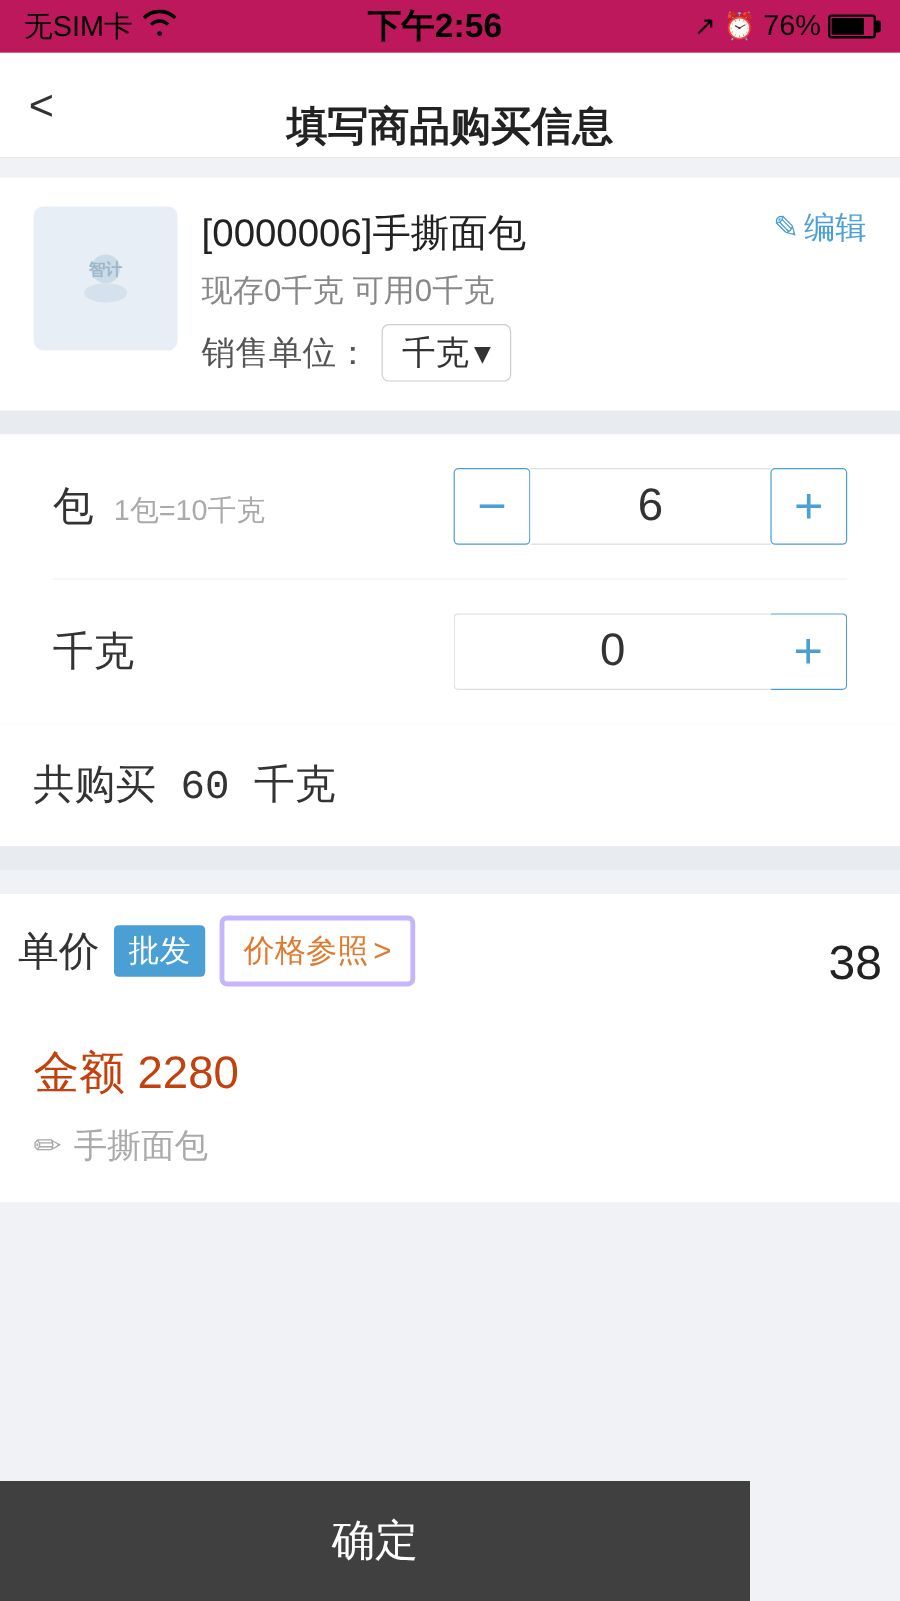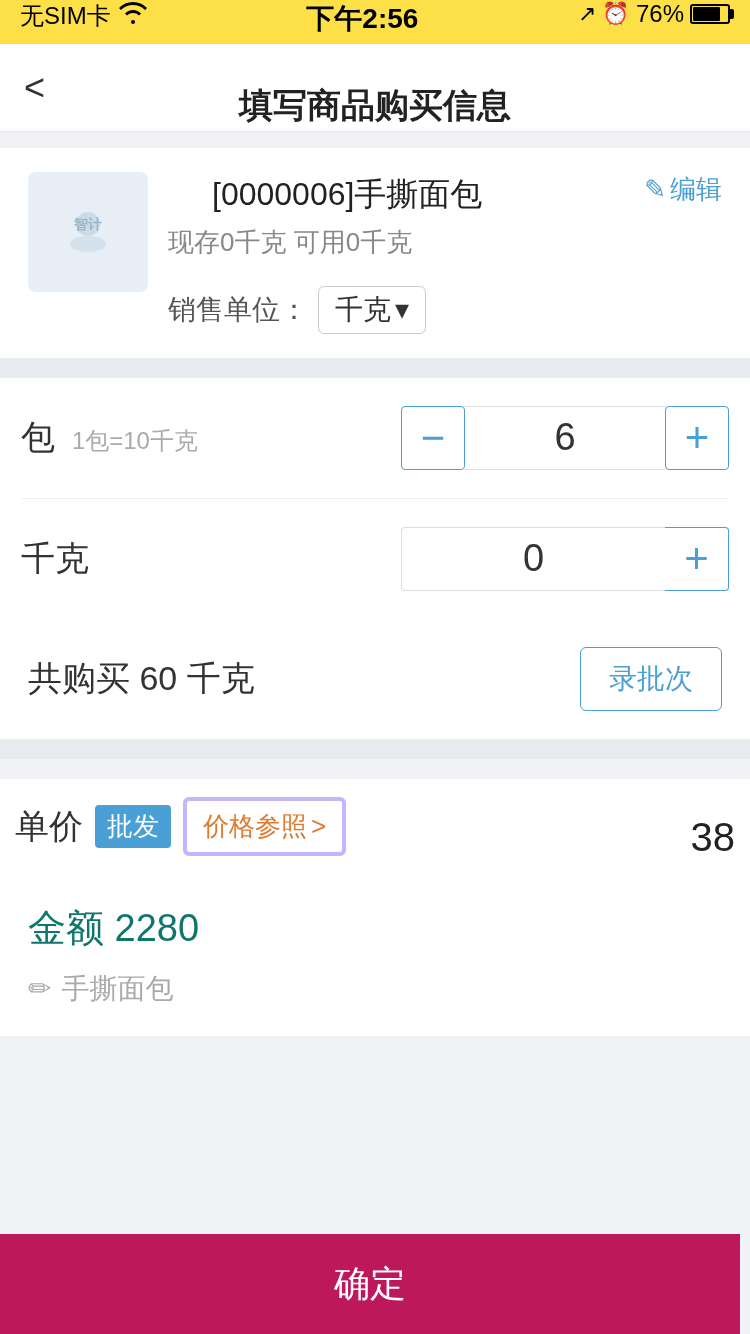--- a/index.html
+++ b/index.html
@@ -8,23 +8,23 @@
       width: 750px;
       min-height: 1334px;
       font-family: -apple-system, 'PingFang SC', 'Helvetica Neue', Arial, sans-serif;
       background: #f0f2f5;
       font-size: 32px;
     }
 
     
     .status-bar {
       height: 44px;
-      background: #fde047;
-      display: flex;
-      align-items: flex-start;
+      background: #be185d;
+      display: flex;
+      align-items: center;
       justify-content: space-between;
       padding: 0 20px;
       font-size: 24px;
       color: #000;
     }
     .status-left { display: flex; align-items: center; gap: 8px; }
     .status-center { font-size: 28px; font-weight: 700; }
     .status-right { display: flex; align-items: center; gap: 6px; font-size: 24px; }
     .battery-icon {
       display: inline-block;
@@ -97,32 +97,31 @@
     .product-thumb svg {
       width: 60px; height: 60px;
       opacity: 0.5;
     }
     .product-info { flex: 1; }
     .product-name {
       font-size: 32px;
       color: #222;
       font-weight: 500;
       line-height: 1.4;
-      margin-left: 44px;
     }
     .product-stock {
       font-size: 26px;
       color: #888;
       margin-top: 8px;
     }
     .product-unit {
       display: flex;
       align-items: center;
       gap: 10px;
-      margin-top: 26px;
+      margin-top: 10px;
       font-size: 28px;
       color: #555;
     }
     .unit-select {
       border: 1px solid #ccc;
       border-radius: 6px;
       padding: 4px 16px;
       font-size: 28px;
       color: #333;
       background: #fff;
@@ -144,21 +143,21 @@
 
     
     .section-divider {
       height: 20px;
       background: #e8ecf0;
     }
 
     
     .input-section {
       background: #fff;
-      padding: 0 21px;
+      padding: 0 44px;
     }
     .input-row {
       display: flex;
       align-items: center;
       justify-content: space-between;
       padding: 28px 0;
       border-bottom: 1px solid #f0f0f0;
     }
     .input-row:last-child { border-bottom: none; }
     .input-sublabel {
@@ -213,20 +212,21 @@
       background: #fff;
       padding: 28px;
       display: flex;
       align-items: center;
       justify-content: space-between;
       margin-top: 0;
     }
     .total-label {
       font-size: 34px;
       color: #333;
+      font-family: Liberation Mono, monospace;
     }
     .record-batch-btn {
       border: 1px solid #4a9fd4;
       color: #4a9fd4;
       font-size: 28px;
       padding: 12px 28px;
       border-radius: 6px;
       background: #fff;
       cursor: pointer;
     }
@@ -273,44 +273,44 @@
     }
 
     
     .amount-section {
       background: #fff;
       padding: 28px;
       margin-top: 0;
     }
     .amount-row {
       font-size: 38px;
-      color: #0f766e;
+      color: #c2410c;
       font-weight: 500;
     }
     .amount-note {
       display: flex;
       align-items: center;
       gap: 10px;
       margin-top: 16px;
       color: #aaa;
       font-size: 28px;
     }
 
     
     .empty-space {
       flex: 1;
       background: #f0f2f5;
       min-height: 280px;
     }
 
     
     .confirm-btn {
-      width: 740px;
+      width: 625px;
       height: 100px;
-      background: #be185d;
+      background: #404040;
       color: #fff;
       font-size: 36px;
       border: none;
       cursor: pointer;
       display: flex;
       align-items: center;
       justify-content: center;
       position: fixed;
       bottom: 0;
       left: 0;
@@ -391,21 +391,20 @@
     <div style="font-size:34px;color:#333;">千克</div>
     <div class="input-controls">
       <input class="qty-input-no-minus" type="text" value="0" style="">
       <button class="qty-btn" style="border-radius:0 4px 4px 0;border-left:none;">+</button>
     </div>
   </div>
 </div>
 
 <div class="total-row">
   <span class="total-label">共购买 60 千克</span>
-  <button class="record-batch-btn">录批次</button>
 </div>
 
 <div class="section-divider"></div>
 
 <div class="price-section">
   <div class="price-left">
     <span class="price-label">单价</span>
     <span class="price-tag">批发</span>
     <button class="price-ref-btn">
       <span>价格参照</span>

